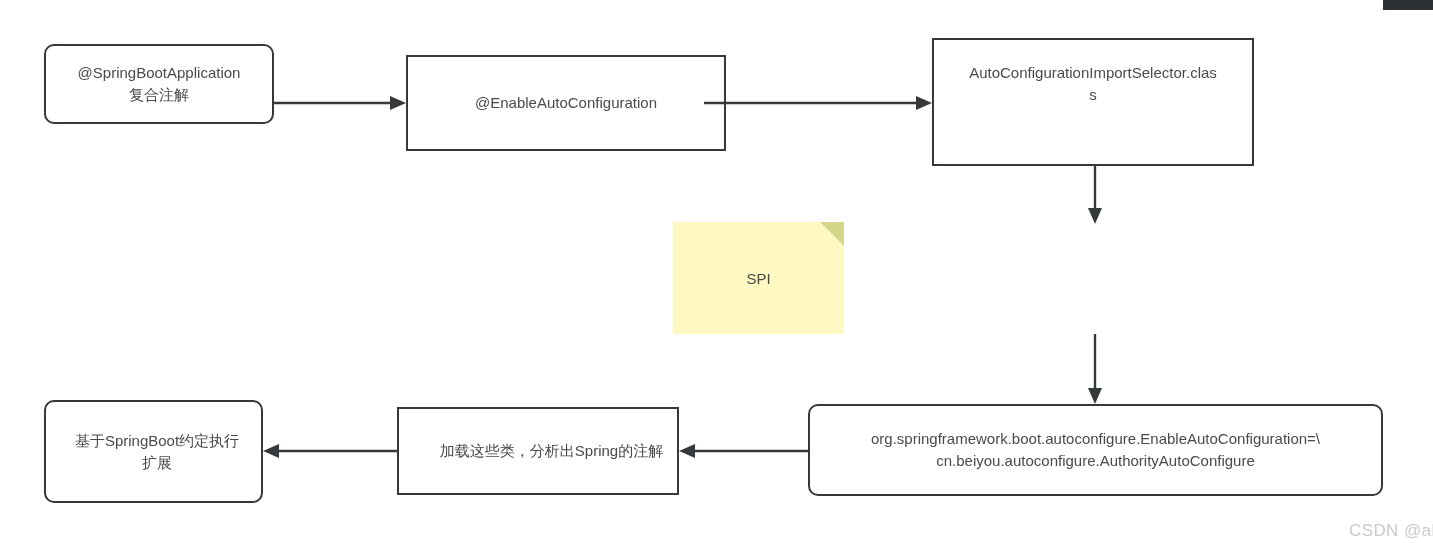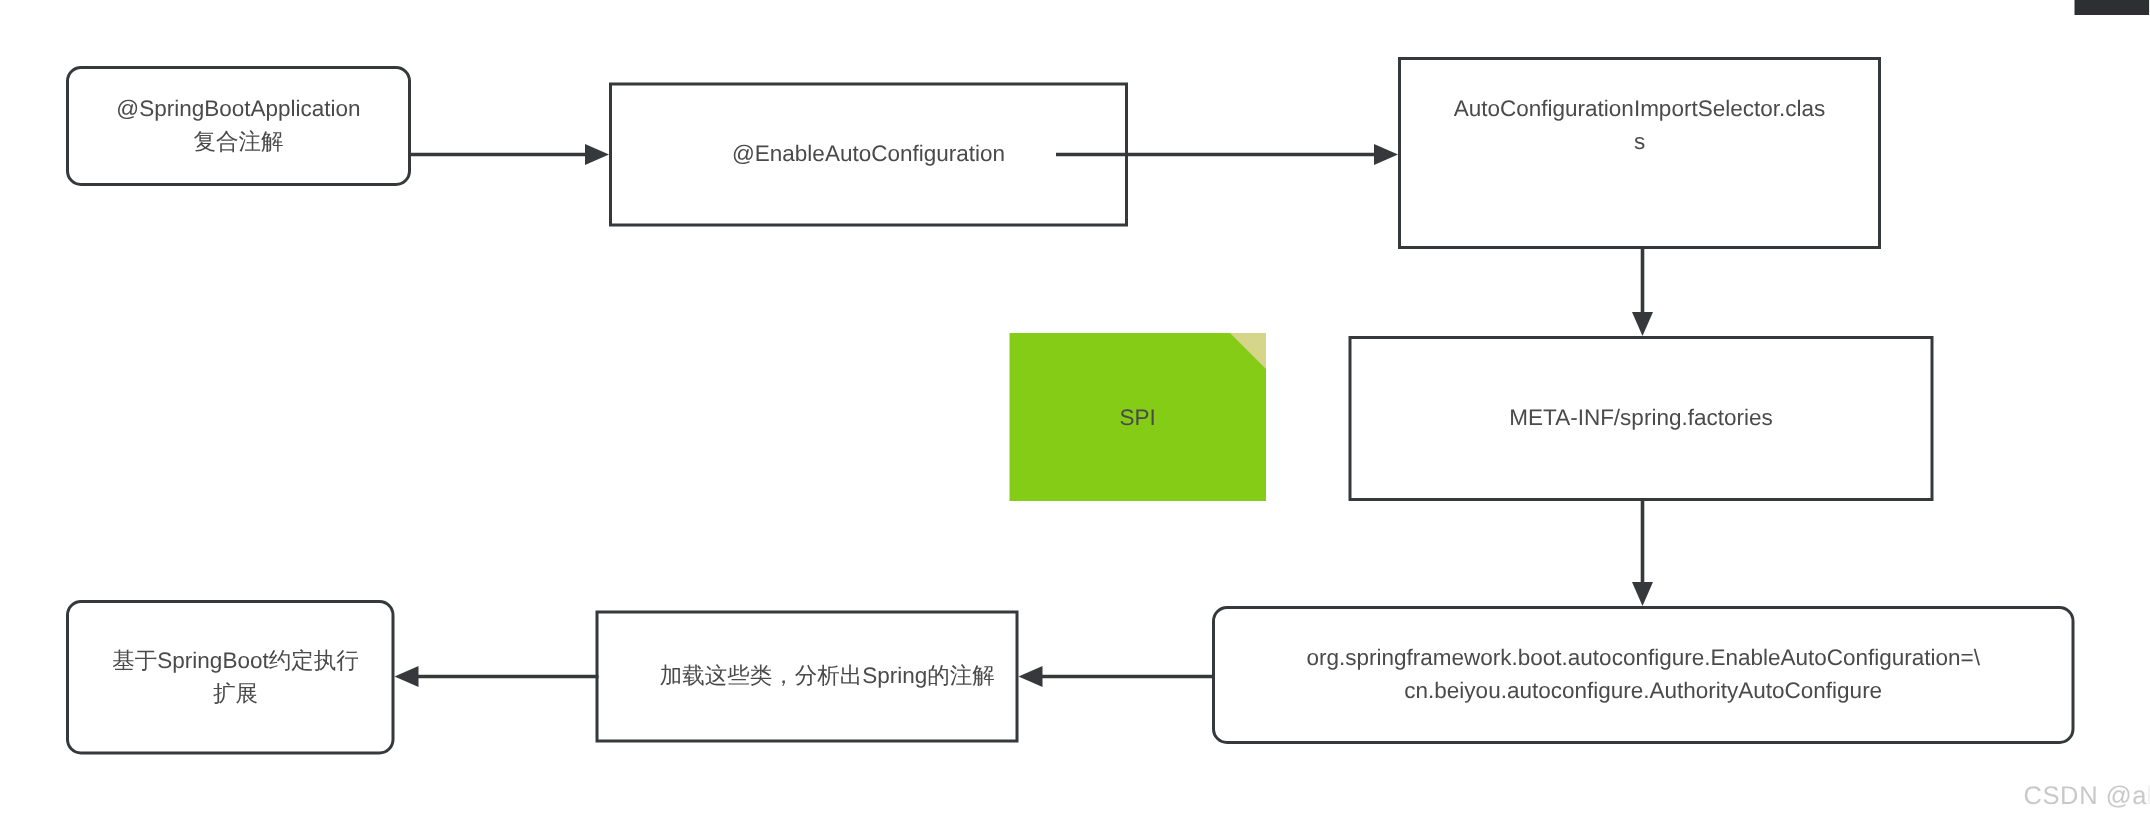--- a/index.html
+++ b/index.html
@@ -38,21 +38,21 @@
     display: block;
     width: 100%;
     white-space: pre-line;
     word-break: break-all;
   }
 
   
   .note {
     position: absolute;
     box-sizing: border-box;
-    background: #84cc16;
+    background: #fef9c3;
     display: flex;
     align-items: center;
     justify-content: center;
     color: #4a4a4a;
     font-size: 15px;
   }
   .note .fold {
     position: absolute;
     top: 0;
     right: 0;
@@ -93,32 +93,29 @@
 
 <div id="canvas">
 
   <div class="corner-bar" style="left:1383px; top:0px; width:50px; height:10px;"></div>
 
   <div class="node round" style="left:44px; top:44px; width:230px; height:80px;">
     <span class="label">@SpringBootApplication
 复合注解</span>
   </div>
 
-  <div class="node" style="left:406px; top:55px; width:346px; height:96px;">
+  <div class="node" style="left:406px; top:55px; width:320px; height:96px;">
     <span class="label">@EnableAutoConfiguration</span>
   </div>
 
   <div class="node" style="left:932px; top:38px; width:322px; height:128px; align-items:flex-start; padding-top:22px;">
     <span class="label">AutoConfigurationImportSelector.clas
 s</span>
   </div>
 
-  <div class="node" style="left:899px; top:224px; width:390px; height:110px;">
-    <span class="label">META-INF/spring.factories</span>
-  </div>
 
   <div class="node round" style="left:808px; top:404px; width:575px; height:92px;">
     <span class="label" style="word-break:normal;">org.springframework.boot.autoconfigure.EnableAutoConfiguration=\
 cn.beiyou.autoconfigure.AuthorityAutoConfigure</span>
   </div>
 
   <div class="node" style="left:397px; top:407px; width:282px; height:88px;padding-left:37px;">
     <span class="label">加载这些类，分析出Spring的注解</span>
   </div>
 

